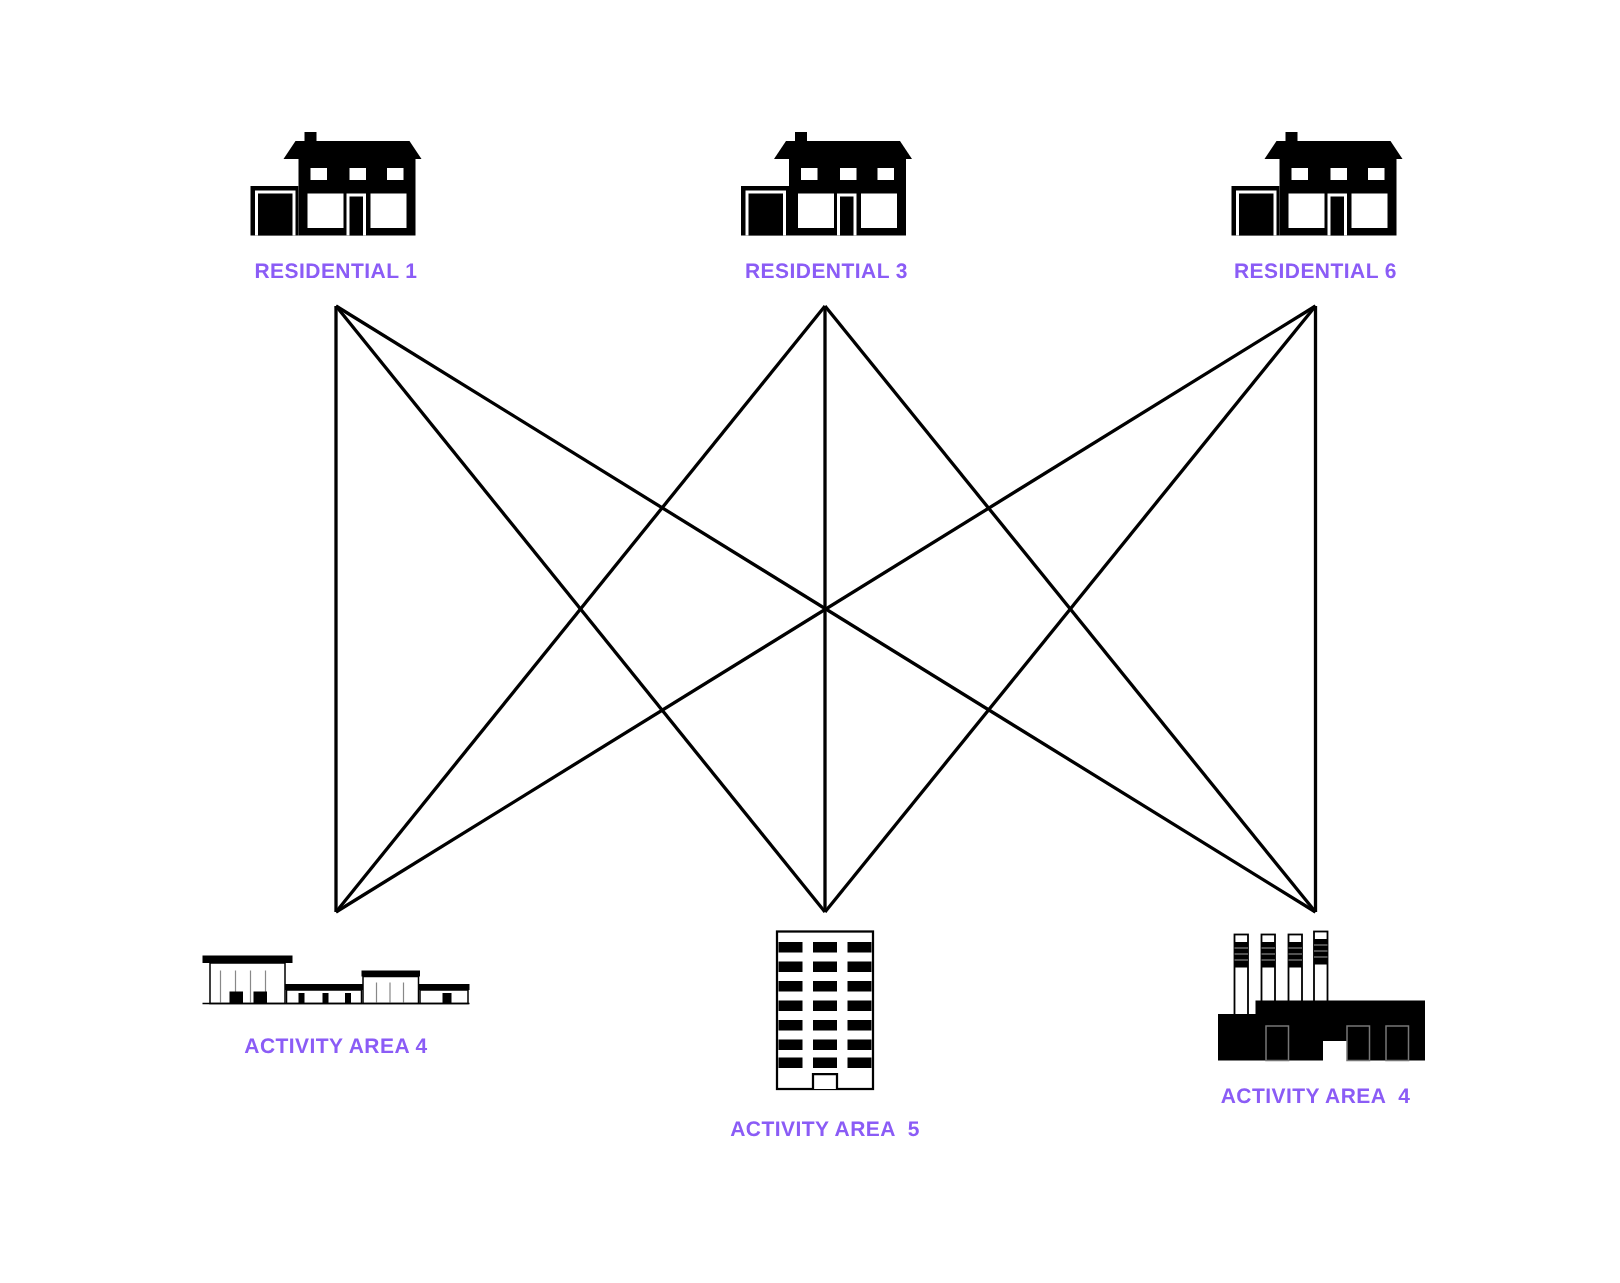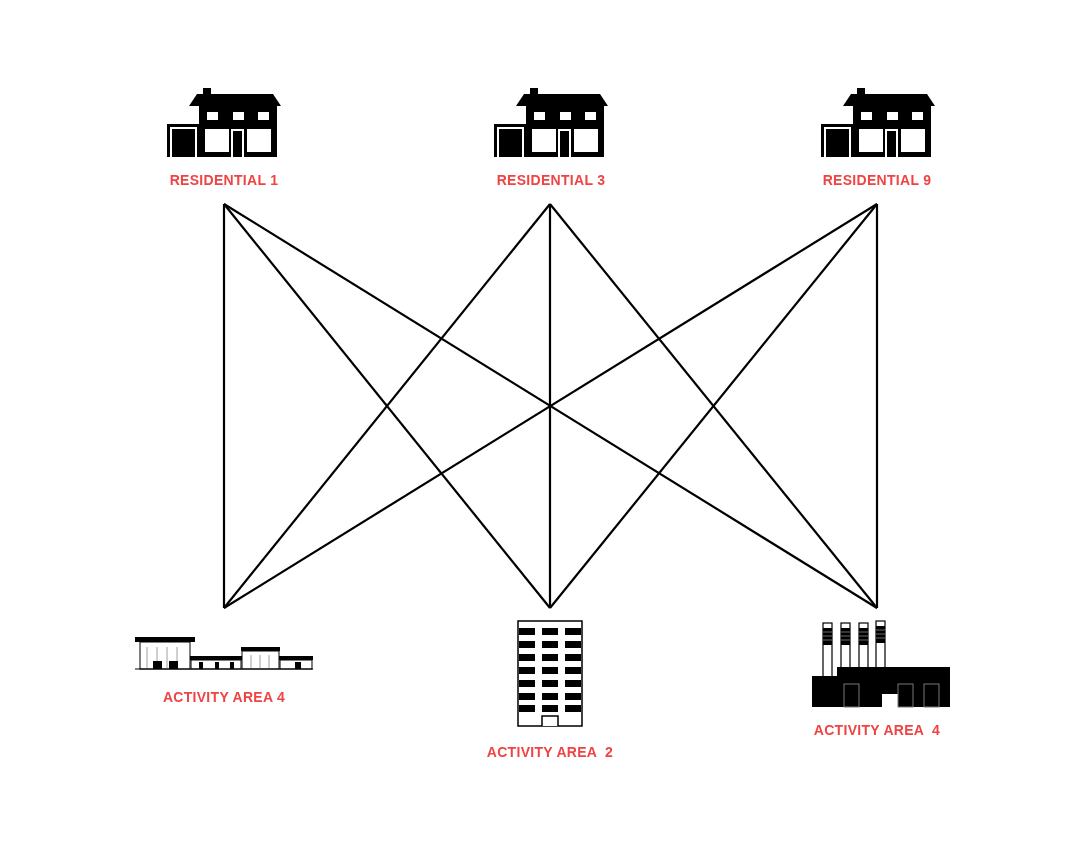--- a/index.html
+++ b/index.html
@@ -1,18 +1,18 @@
 <!DOCTYPE html>
 <html><head>
   <meta charset="utf-8">
   <style>
     html, body { margin: 0; padding: 0; background: #ffffff; }
     body { width: 1080px; height: 855px; position: relative; overflow: hidden; font-family: "Liberation Sans", "DejaVu Sans", sans-serif; }
     #diagram { position: absolute; left: 0; top: 0; width: 1080px; height: 855px; }
-    .node-label { position: absolute; font-weight: bold; font-size: 14px; color: #ef4444; white-space: pre; text-align: center; letter-spacing: 0.3px; }
+    .node-label { position: absolute; font-weight: bold; font-size: 14px; color: #8b5cf6; white-space: pre; text-align: center; letter-spacing: 0.3px; }
   </style>
 </head>
 <body>
 
 <svg id="diagram" width="1080" height="855" viewBox="0 0 1080 855" xmlns="http://www.w3.org/2000/svg">
 
   <g id="edges" stroke="#000" stroke-width="2.2" fill="none">
     <line x1="224" y1="204" x2="224" y2="608"></line>
     <line x1="224" y1="204" x2="550" y2="608"></line>
     <line x1="224" y1="204" x2="877" y2="608"></line>
@@ -147,17 +147,17 @@
     <path d="M0,55 L25,55 L25,46 L138,46 L138,86 L88,86 L88,73 L70,73 L70,86 L0,86 Z" fill="#000"></path>
 
     <rect x="32" y="63" width="15" height="23" fill="#000" stroke="#777" stroke-width="1"></rect>
     <rect x="86" y="63" width="15" height="23" fill="#000" stroke="#777" stroke-width="1"></rect>
     <rect x="112" y="63" width="15" height="23" fill="#000" stroke="#777" stroke-width="1"></rect>
   </g>
 </svg>
 
 <div class="node-label" style="left:144px; top:172px; width:160px;">RESIDENTIAL 1</div>
 <div class="node-label" style="left:471px; top:172px; width:160px;">RESIDENTIAL 3</div>
-<div class="node-label" style="left:797px; top:172px; width:160px;">RESIDENTIAL 9</div>
+<div class="node-label" style="left:797px; top:172px; width:160px;">RESIDENTIAL 6</div>
 
 <div class="node-label" style="left:134px; top:689px; width:180px;">ACTIVITY AREA 4</div>
-<div class="node-label" style="left:460px; top:744px; width:180px;">ACTIVITY AREA  2</div>
+<div class="node-label" style="left:460px; top:744px; width:180px;">ACTIVITY AREA  5</div>
 <div class="node-label" style="left:787px; top:722px; width:180px;">ACTIVITY AREA  4</div>
 
 </body></html>

